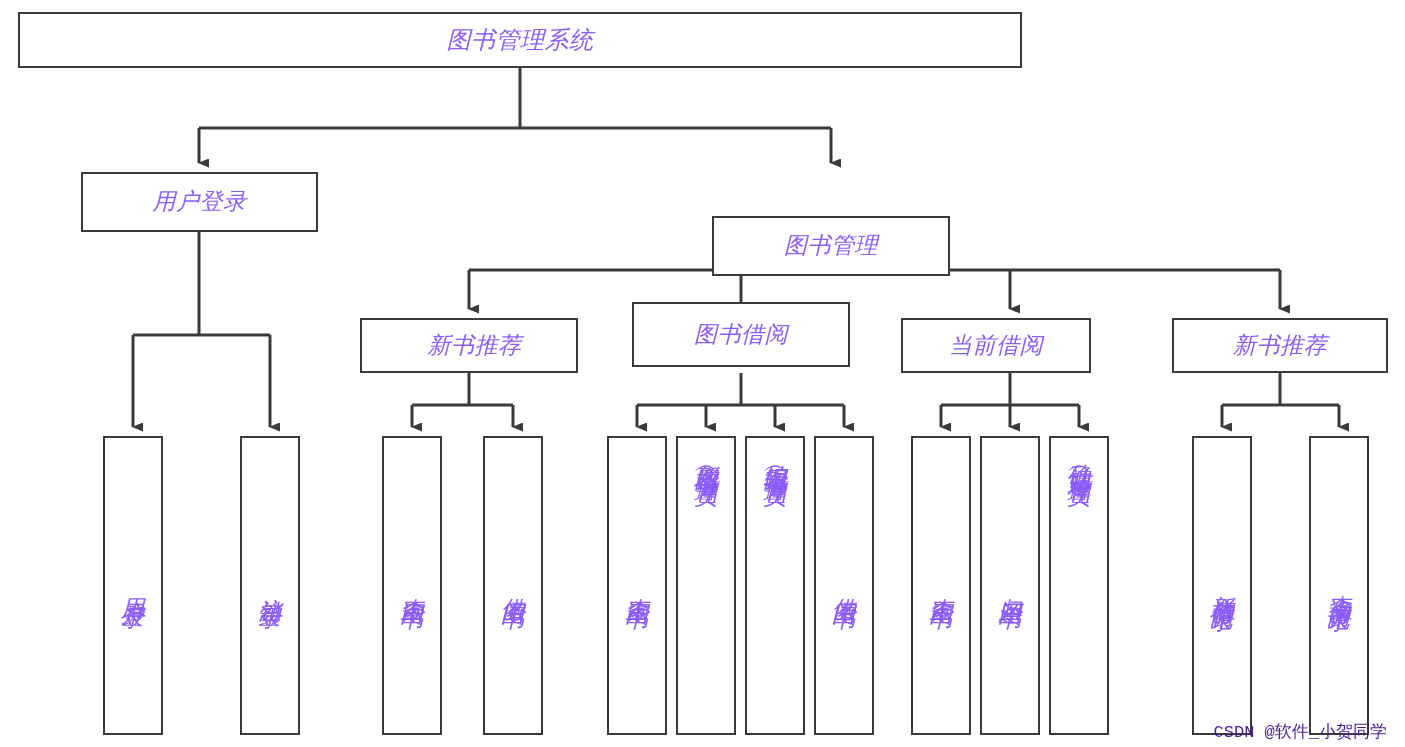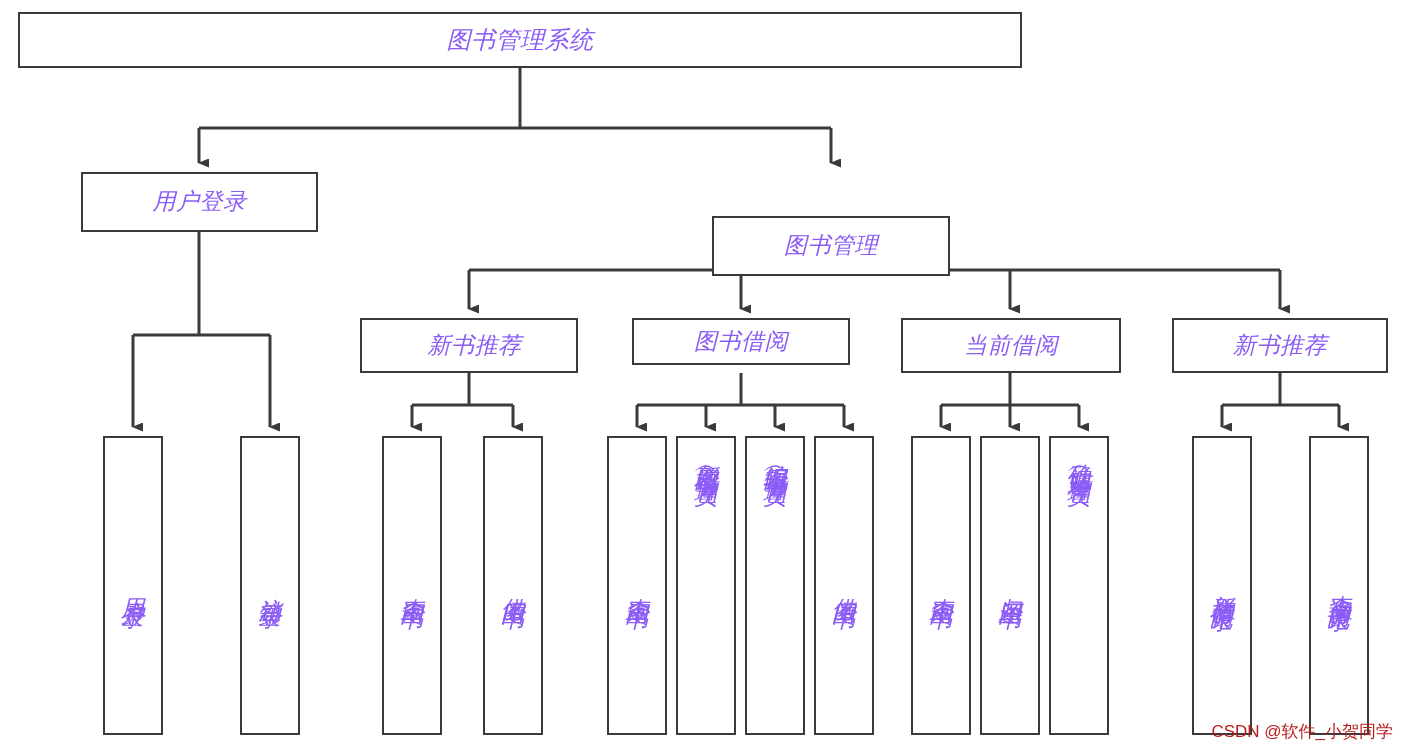--- a/index.html
+++ b/index.html
@@ -62,27 +62,27 @@
     line-height: 1.05;
     letter-spacing: 3px;
     white-space: nowrap;
   }
   .node.vertical.centered {
     align-items: center;
     padding-top: 0;
   }
   .watermark {
     position: absolute;
-    right: 12px;
+    right: 18px;
     bottom: 4px;
     font-size: 17px;
-    color: #b91c1c;
+    color: #4c1d95;
     white-space: nowrap;
     z-index: 5;
-    font-family: Liberation Sans, sans-serif;
+    font-family: Liberation Mono, monospace;
   }
 </style>
 </head>
 <body>
 
 <div id="diagram-root">
 
   <svg id="edges-layer" width="1405" height="747" viewBox="0 0 1405 747" xmlns="http://www.w3.org/2000/svg">
     <defs>
       <marker id="arrowhead" markerWidth="9" markerHeight="11" refX="4.5" refY="10" orient="auto" markerUnits="userSpaceOnUse">
@@ -140,24 +140,24 @@
   <div class="node horizontal" style="left:81px; top:172px; width:237px; height:60px;">
     <span class="node-label">用户登录</span>
   </div>
   <div class="node horizontal" style="left:712px; top:172px; width:238px; height:60px;margin-top:44px;">
     <span class="node-label">图书管理</span>
   </div>
 
   <div class="node horizontal" style="left:360px; top:318px; width:218px; height:55px;padding-left:11px;">
     <span class="node-label">新书推荐</span>
   </div>
-  <div class="node horizontal" style="left:632px; top:318px; width:218px; height:47px;">
+  <div class="node horizontal" style="left:632px; top:302px; width:218px; height:65px;">
     <span class="node-label">图书借阅</span>
   </div>
-  <div class="node horizontal" style="left:901px; top:318px; width:220px; height:55px;">
+  <div class="node horizontal" style="left:901px; top:318px; width:190px; height:55px;">
     <span class="node-label">当前借阅</span>
   </div>
   <div class="node horizontal" style="left:1172px; top:318px; width:216px; height:55px;">
     <span class="node-label">新书推荐</span>
   </div>
 
   <div class="node vertical centered" style="left:103px; top:436px; width:60px; height:299px;">
     <span class="node-label">用户登录</span>
   </div>
   <div class="node vertical centered" style="left:240px; top:436px; width:60px; height:299px;">

